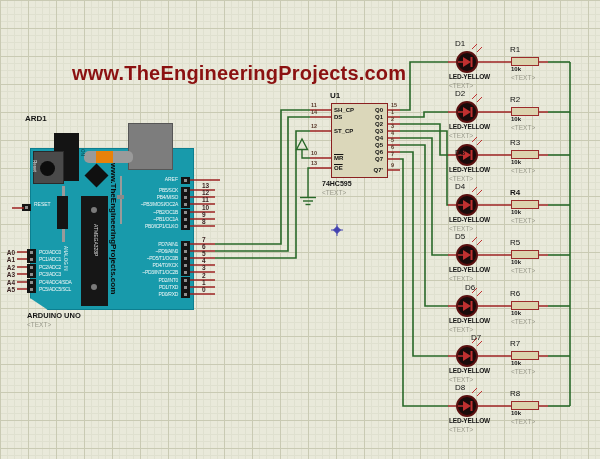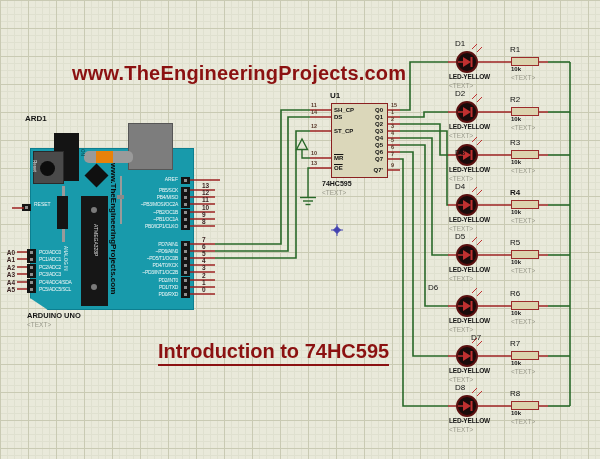--- a/index.html
+++ b/index.html
@@ -197,21 +197,20 @@
         <path d="M17 252 H28" stroke="#9c2222" stroke-width="1.5" fill="none"></path>
         <path d="M17 259 H28" stroke="#9c2222" stroke-width="1.5" fill="none"></path>
         <path d="M17 267 H28" stroke="#9c2222" stroke-width="1.5" fill="none"></path>
         <path d="M17 274 H28" stroke="#9c2222" stroke-width="1.5" fill="none"></path>
         <path d="M17 282 H28" stroke="#9c2222" stroke-width="1.5" fill="none"></path>
         <path d="M17 289 H28" stroke="#9c2222" stroke-width="1.5" fill="none"></path>
       </g>
   </svg>
 
   <div id="title">www.TheEngineeringProjects.com</div>
-  <div id="subtitle">Introduction to 74HC595</div>
 
   <div id="gen" class="abs" style="left:0;top:0;width:0;height:0;">
       <div class="led-body" style="left: 456px; top: 51px;">
         <svg width="18" height="18">
           <polygon points="5,4 5,14 13,9" fill="#c03030"></polygon>
           <line x1="13.5" y1="4" x2="13.5" y2="14" stroke="#c03030" stroke-width="2"></line>
           <line x1="0" y1="9" x2="5" y2="9" stroke="#c03030" stroke-width="1.5"></line>
         </svg>
       </div>
       <div class="lbl ref" style="left: 455px; top: 40px;">D1</div>
@@ -277,21 +276,21 @@
       <div class="lbl ref" style="left: 510px; top: 239px;">R5</div>
       <div class="lbl val" style="left: 511px; top: 259px;">10k</div>
       <div class="lbl ph" style="left: 511px; top: 267px;">&lt;TEXT&gt;</div>
       <div class="led-body" style="left: 456px; top: 295px;">
         <svg width="18" height="18">
           <polygon points="5,4 5,14 13,9" fill="#c03030"></polygon>
           <line x1="13.5" y1="4" x2="13.5" y2="14" stroke="#c03030" stroke-width="2"></line>
           <line x1="0" y1="9" x2="5" y2="9" stroke="#c03030" stroke-width="1.5"></line>
         </svg>
       </div>
-      <div class="lbl ref" style="left: 428px; top: 284px;">D6</div>
+      <div class="lbl ref" style="left: 465px; top: 284px;">D6</div>
       <div class="lbl model" style="left: 449px; top: 317px;">LED-YELLOW</div>
       <div class="lbl ph" style="left: 449px; top: 326px;">&lt;TEXT&gt;</div>
       <div class="res-body" style="left: 511px; top: 301px;"></div>
       <div class="lbl ref" style="left: 510px; top: 290px;">R6</div>
       <div class="lbl val" style="left: 511px; top: 310px;">10k</div>
       <div class="lbl ph" style="left: 511px; top: 318px;">&lt;TEXT&gt;</div>
       <div class="led-body" style="left: 456px; top: 345px;">
         <svg width="18" height="18">
           <polygon points="5,4 5,14 13,9" fill="#c03030"></polygon>
           <line x1="13.5" y1="4" x2="13.5" y2="14" stroke="#c03030" stroke-width="2"></line>

